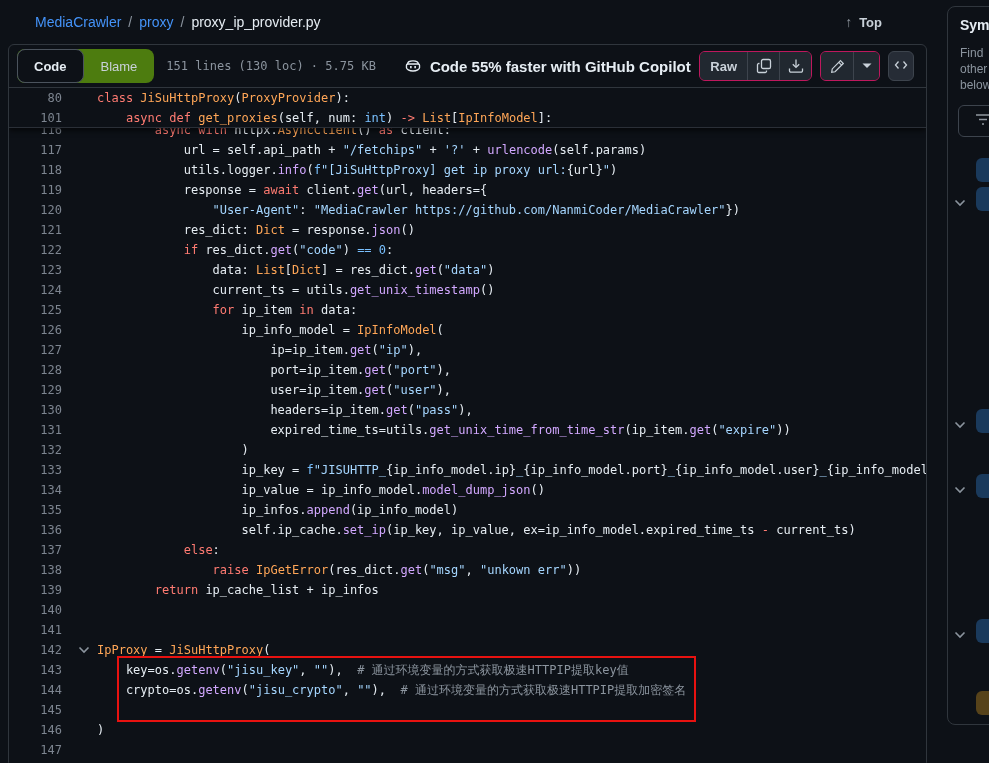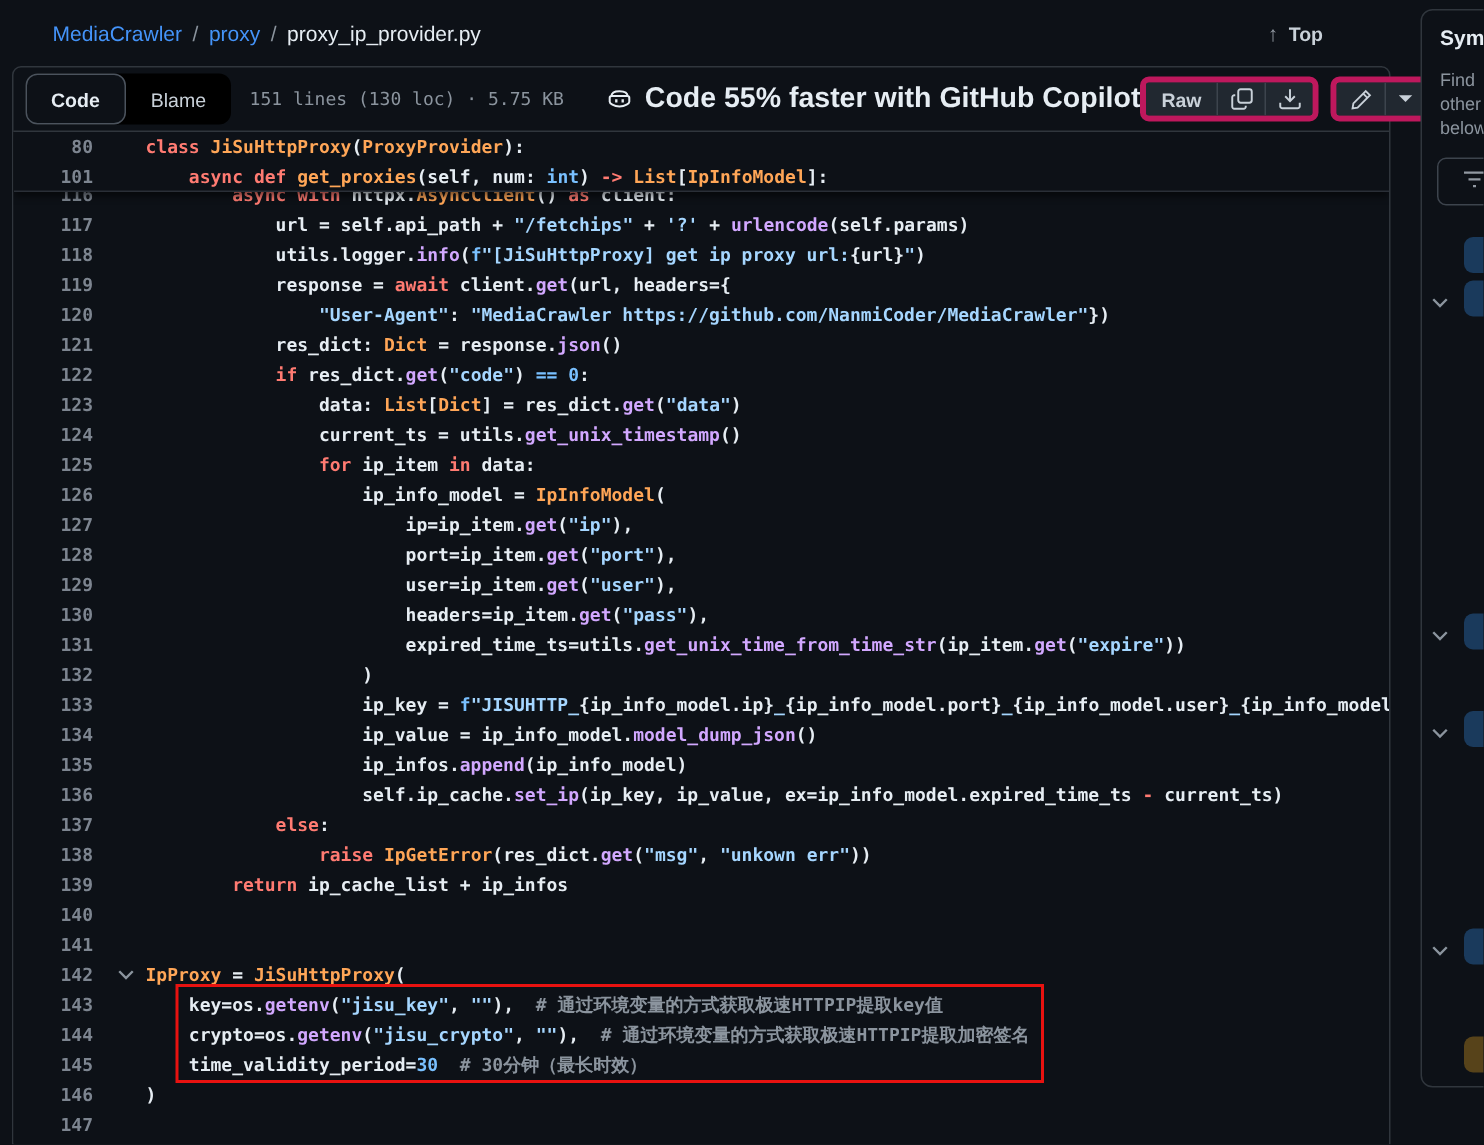--- a/index.html
+++ b/index.html
@@ -13,39 +13,39 @@
   .crumb .sep { color:#8b949e; padding:0 7px; }
   .crumb .file { color:#e6edf3; font-weight:400; }
   .top-btn { margin-left:auto; margin-right:26px; display:flex; align-items:center; gap:7px; cursor:pointer; font-size:13px; font-weight:700; color:#c9d1d9; padding:4px 8px; border-radius:6px; }
   .top-btn .arrow { color:#9198a1; font-size:14px; font-weight:400; }
 
   
   .file-box { position:absolute; left:8px; top:44px; width:919px; height:719px; border:1px solid #30363d; border-radius:6px 6px 0 0; background:#0d1117; }
 
   
   .toolbar { height:43px; border-bottom:1px solid #30363d; display:flex; align-items:center; padding:0 12px 0 8px; }
-  .seg { display:flex; align-items:center; background:#000000; border-radius:8px; height:34px; }
+  .seg { display:flex; align-items:center; background:#4d7c0f; border-radius:8px; height:34px; }
   .seg-btn { height:34px; display:flex; align-items:center; padding:0 16px; font-size:13px; color:#c9d1d9; border-radius:8px; cursor:pointer; border:1px solid transparent; }
   .seg-btn.active { background:#0d1117; border:1px solid #4b535d; color:#e6edf3; font-weight:700; }
   .meta { margin-left:12px; font-family:"DejaVu Sans Mono", monospace; font-size:12px; color:#8b949e; white-space:nowrap; }
-  .copilot { margin-left:28px; display:flex; align-items:center; gap:8px; font-size:19px; font-weight:700; color:#e6edf3; cursor:pointer; white-space:nowrap; }
+  .copilot { margin-left:28px; display:flex; align-items:center; gap:8px; font-size:15px; font-weight:700; color:#e6edf3; cursor:pointer; white-space:nowrap; }
   .copilot svg { display:block; }
   .right-tools { margin-left:auto; display:flex; align-items:center; gap:8px; }
-  .btn-group { display:flex; align-items:stretch; border:4px solid #be185d; border-radius:6px; overflow:hidden; background:#212830; height:30px; }
+  .btn-group { display:flex; align-items:stretch; border:1px solid #be185d; border-radius:6px; overflow:hidden; background:#212830; height:30px; }
   .tool-btn { display:flex; align-items:center; justify-content:center; padding:0 10px; font-size:13px; font-weight:700; color:#c9d1d9; cursor:pointer; background:#212830; }
   .tool-btn + .tool-btn { border-left:1px solid #3d444d; }
   .tool-btn svg { display:block; }
   .icon-btn { width:32px; padding:0; }
   .caret-btn { width:26px; padding:0; }
   .sym-toggle { width:26px; height:30px; border:1px solid #3d444d; border-radius:6px; background:#262c36; display:flex; align-items:center; justify-content:center; cursor:pointer; }
 
   
   .code-area { position:relative; height:675px; overflow:hidden; background:#0d1117; font-family:"DejaVu Sans Mono", monospace; font-size:12px; }
   .code-rows { position:absolute; left:0; top:32px; right:0; }
-  .code-row { display:flex; height:20px; line-height:20px; white-space:pre;font-weight:bold; }
+  .code-row { display:flex; height:20px; line-height:20px; white-space:pre; }
   .line-num { width:62px; min-width:62px; text-align:right; padding-right:9px; color:#7d8590; cursor:pointer; user-select:none; }
   .collapse-cell { width:26px; min-width:26px; display:flex; align-items:center; justify-content:center; }
   .collapse-cell svg { display:block; cursor:pointer; }
   .line-code { white-space:pre; }
   .sticky-block { position:absolute; left:0; top:0; right:0; height:40px; background:#0d1117; z-index:3; box-shadow:0 3px 5px rgba(0,0,0,0.55), inset 0 -1px 0 #2a2f37; }
   .tk-k { color:#ff7b72; }
   .tk-e { color:#ffa657; }
   .tk-f { color:#d2a8ff; }
   .tk-s { color:#a5d6ff; }
   .tk-n { color:#79c0ff; }
@@ -174,21 +174,21 @@
         <div class="code-row"><div class="line-num">137</div><div class="collapse-cell"></div><div class="line-code"><span class="tk-p">            </span><span class="tk-k">else</span><span class="tk-p">:</span></div></div>
         <div class="code-row"><div class="line-num">138</div><div class="collapse-cell"></div><div class="line-code"><span class="tk-p">                </span><span class="tk-k">raise</span><span class="tk-p"> </span><span class="tk-e">IpGetError</span><span class="tk-p">(res_dict.</span><span class="tk-f">get</span><span class="tk-p">(</span><span class="tk-s">"msg"</span><span class="tk-p">, </span><span class="tk-s">"unkown err"</span><span class="tk-p">))</span></div></div>
         <div class="code-row"><div class="line-num">139</div><div class="collapse-cell"></div><div class="line-code"><span class="tk-p">        </span><span class="tk-k">return</span><span class="tk-p"> ip_cache_list </span><span class="tk-p">+</span><span class="tk-p"> ip_infos</span></div></div>
         <div class="code-row"><div class="line-num">140</div><div class="collapse-cell"></div><div class="line-code"></div></div>
         <div class="code-row"><div class="line-num">141</div><div class="collapse-cell"></div><div class="line-code"></div></div>
         <div class="code-row"><div class="line-num">142</div><div class="collapse-cell"><svg width="12" height="8" viewBox="0 0 12 8" fill="none" stroke="#8b949e" stroke-width="1.6">
               <path d="M1.5 1.5 L6 6 L10.5 1.5"></path>
             </svg></div><div class="line-code"><span class="tk-e">IpProxy</span><span class="tk-p"> </span><span class="tk-p">=</span><span class="tk-p"> </span><span class="tk-e">JiSuHttpProxy</span><span class="tk-p">(</span></div></div>
         <div class="code-row"><div class="line-num">143</div><div class="collapse-cell"></div><div class="line-code"><span class="tk-p">    key</span><span class="tk-p">=</span><span class="tk-p">os.</span><span class="tk-f">getenv</span><span class="tk-p">(</span><span class="tk-s">"jisu_key"</span><span class="tk-p">, </span><span class="tk-s">""</span><span class="tk-p">),  </span><span class="tk-c"># 通过环境变量的方式获取极速HTTPIP提取key值</span></div></div>
         <div class="code-row"><div class="line-num">144</div><div class="collapse-cell"></div><div class="line-code"><span class="tk-p">    crypto</span><span class="tk-p">=</span><span class="tk-p">os.</span><span class="tk-f">getenv</span><span class="tk-p">(</span><span class="tk-s">"jisu_crypto"</span><span class="tk-p">, </span><span class="tk-s">""</span><span class="tk-p">),  </span><span class="tk-c"># 通过环境变量的方式获取极速HTTPIP提取加密签名</span></div></div>
-        <div class="code-row"><div class="line-num">145</div><div class="collapse-cell"></div><div class="line-code"><span class="tk-p">    time_validity_period</span><span class="tk-p">=</span><span class="tk-n">30</span><span class="tk-p">  </span><span class="tk-c"># 30分钟（最长时效）</span></div></div>
+        <div class="code-row"><div class="line-num">145</div><div class="collapse-cell"></div></div>
         <div class="code-row"><div class="line-num">146</div><div class="collapse-cell"></div><div class="line-code"><span class="tk-p">)</span></div></div>
         <div class="code-row"><div class="line-num">147</div><div class="collapse-cell"></div><div class="line-code"></div></div>
       </div>
     <div class="sticky-block">
         <div class="code-row"><div class="line-num">80</div><div class="collapse-cell"></div><div class="line-code"><span class="tk-k">class</span><span class="tk-p"> </span><span class="tk-e">JiSuHttpProxy</span><span class="tk-p">(</span><span class="tk-e">ProxyProvider</span><span class="tk-p">):</span></div></div>
         <div class="code-row"><div class="line-num">101</div><div class="collapse-cell"></div><div class="line-code"><span class="tk-p">    </span><span class="tk-k">async</span><span class="tk-p"> </span><span class="tk-k">def</span><span class="tk-p"> </span><span class="tk-e">get_proxies</span><span class="tk-p">(self, num: </span><span class="tk-n">int</span><span class="tk-p">) </span><span class="tk-k">-&gt;</span><span class="tk-p"> </span><span class="tk-e">List</span><span class="tk-p">[</span><span class="tk-e">IpInfoModel</span><span class="tk-p">]:</span></div></div>
       </div>
     <div class="red-annotation"></div>
   </div>
 </div>

